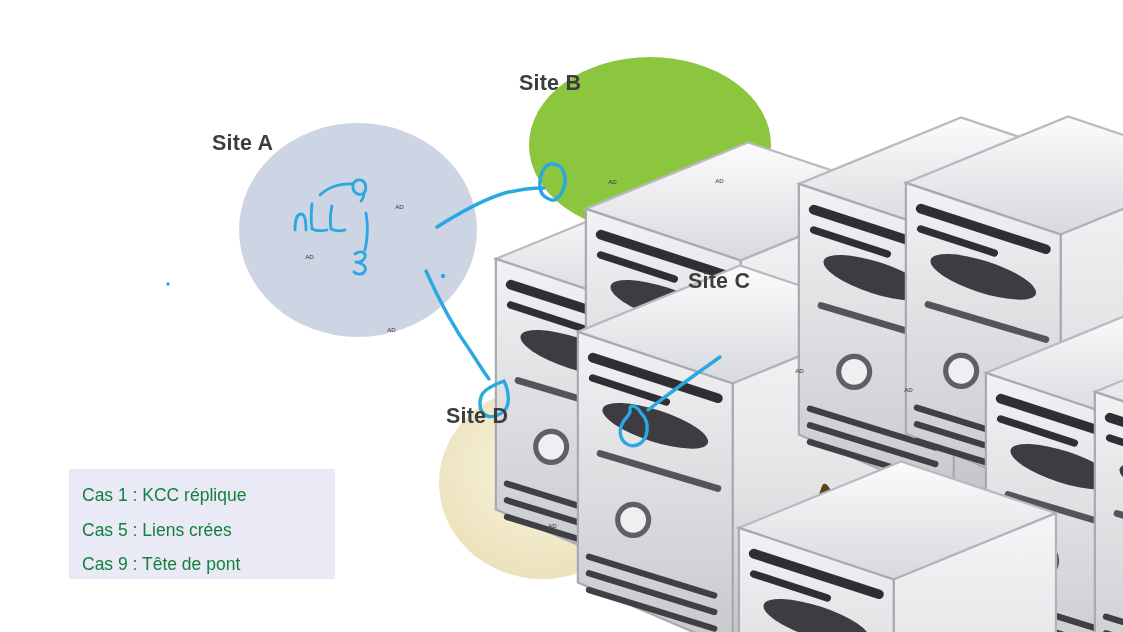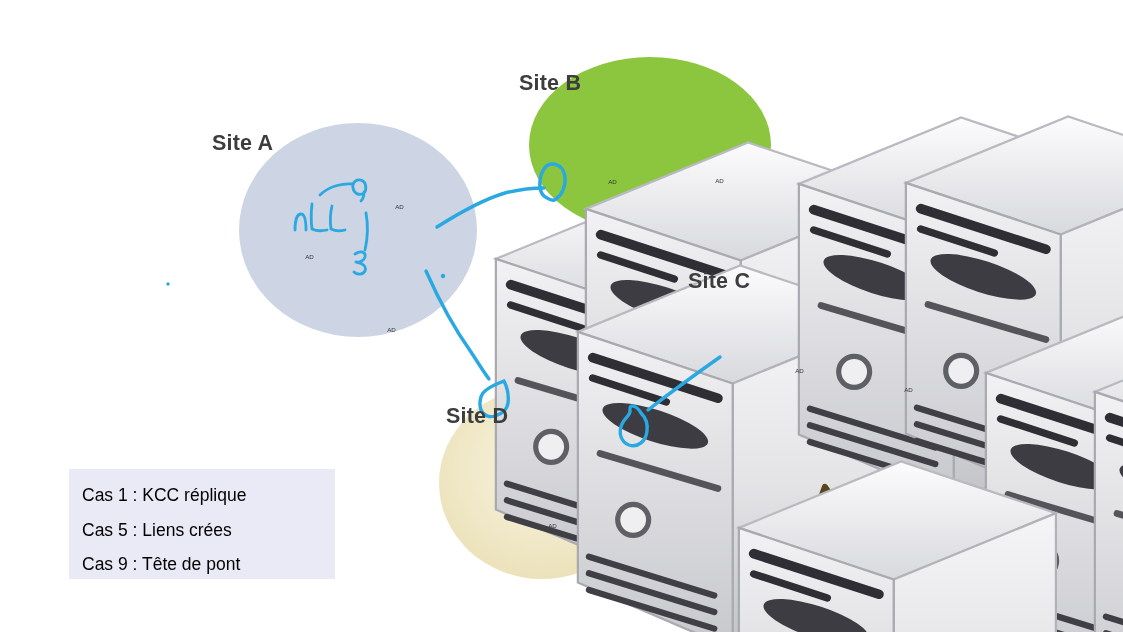--- a/index.html
+++ b/index.html
@@ -2,21 +2,21 @@
 <html><head>
 <meta charset="utf-8">
 <style>
   html,body{margin:0;padding:0;background:#fff;}
   .stage{position:relative;width:1123px;height:632px;background:#ffffff;overflow:hidden;
          font-family:"Liberation Sans",sans-serif;}
   .stage svg.diagram{position:absolute;left:0;top:0;}
   .site-label{position:absolute;font-weight:700;font-size:21.5px;color:#3d3d3d;letter-spacing:.2px;}
   .legend{position:absolute;left:69px;top:469px;width:266px;height:110px;background:#e9eaf6;
           box-sizing:border-box;padding:9px 0 0 13px;}
-  .legend-item{font-size:17.5px;color:#000000;line-height:34.5px;white-space:nowrap;}
+  .legend-item{font-size:17.5px;color:#15803d;line-height:34.5px;white-space:nowrap;}
   .watermark{position:absolute;left:877px;top:604px;font-size:19.5px;color:#c4c4c4;}
   .badge-t{font-size:8px;fill:#333;font-family:"Liberation Sans",sans-serif;}
 </style>
 </head>
 <body>
 
 <div class="stage">
 
   <svg class="diagram" width="1123" height="632" viewBox="0 0 1123 632">
     <defs>

